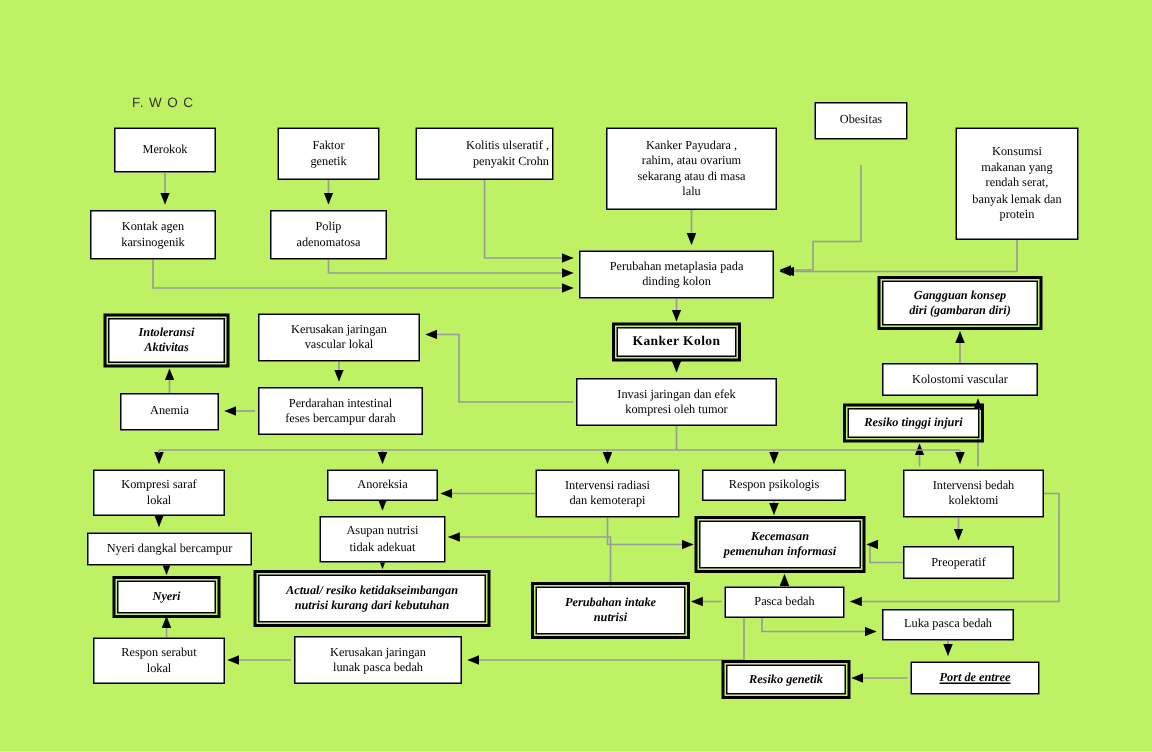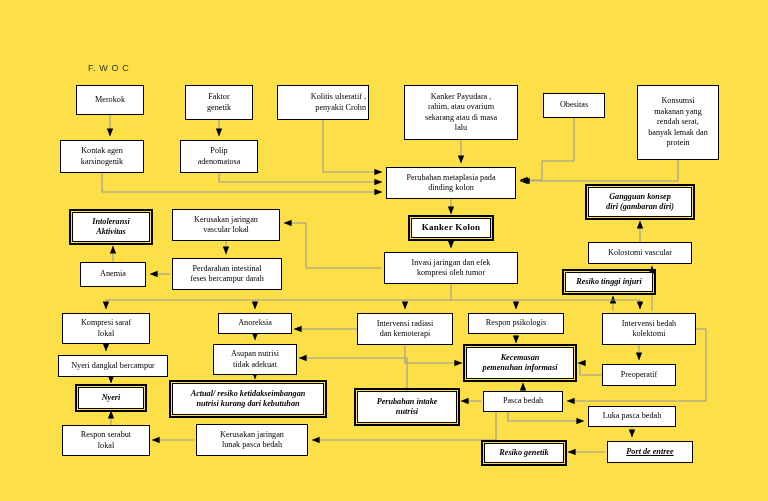--- a/index.html
+++ b/index.html
@@ -1,17 +1,17 @@
 <!DOCTYPE html>
 <html><head>
 <meta charset="utf-8">
 <style>
   html,body{margin:0;padding:0;background:#ffffff;}
   body{width:768px;height:501px;overflow:hidden;font-family:"Liberation Serif",serif;}
-  #stage{position:relative;width:768px;height:501px;background:#fde047;}
+  #stage{position:relative;width:768px;height:501px;background:#bef264;}
   #wires{position:absolute;left:0;top:0;width:768px;height:501px;}
   .node{position:absolute;box-sizing:border-box;background:#fff;border:1px solid #000;
         display:flex;align-items:center;justify-content:center;text-align:center;
         font-size:8.2px;line-height:1.28;color:#000;padding:1px 2px;z-index:3;}
   .node.dbl{border:1px solid #000;outline:2px solid #000;outline-offset:1.5px;}
   .node.ital{font-style:italic;font-weight:bold;}
   .node.bold{font-weight:bold;font-size:9px;letter-spacing:.3px;}
   .node span{display:block;width:100%;}
   #woc{position:absolute;font-size:9px;font-family:"Liberation Sans",sans-serif;
        letter-spacing:.6px;color:#333;z-index:4;}
@@ -100,21 +100,21 @@
       </div>
       <div class="node" style="left: 185px; top: 85px; width: 68px; height: 35px;">
         <span>Faktor<br>genetik</span>
       </div>
       <div class="node" style="left: 277px; top: 85px; width: 92px; height: 35px; text-align: right;">
         <span>Kolitis ulseratif ,<br>penyakit Crohn</span>
       </div>
       <div class="node" style="left: 404px; top: 85px; width: 114px; height: 55px;">
         <span>Kanker Payudara ,<br>rahim, atau ovarium<br>sekarang atau di masa<br>lalu</span>
       </div>
-      <div class="node" style="left: 543px; top: 93px; width: 62px; height: 25px;">
+      <div class="node" style="left: 543px; top: 68px; width: 62px; height: 25px;">
         <span>Obesitas</span>
       </div>
       <div class="node" style="left: 637px; top: 85px; width: 82px; height: 75px;">
         <span>Konsumsi<br>makanan yang<br>rendah serat,<br>banyak lemak dan<br>protein</span>
       </div>
       <div class="node" style="left: 60px; top: 140px; width: 84px; height: 33px;">
         <span>Kontak agen<br>karsinogenik</span>
       </div>
       <div class="node" style="left: 180px; top: 140px; width: 78px; height: 33px;">
         <span>Polip<br>adenomatosa</span>

